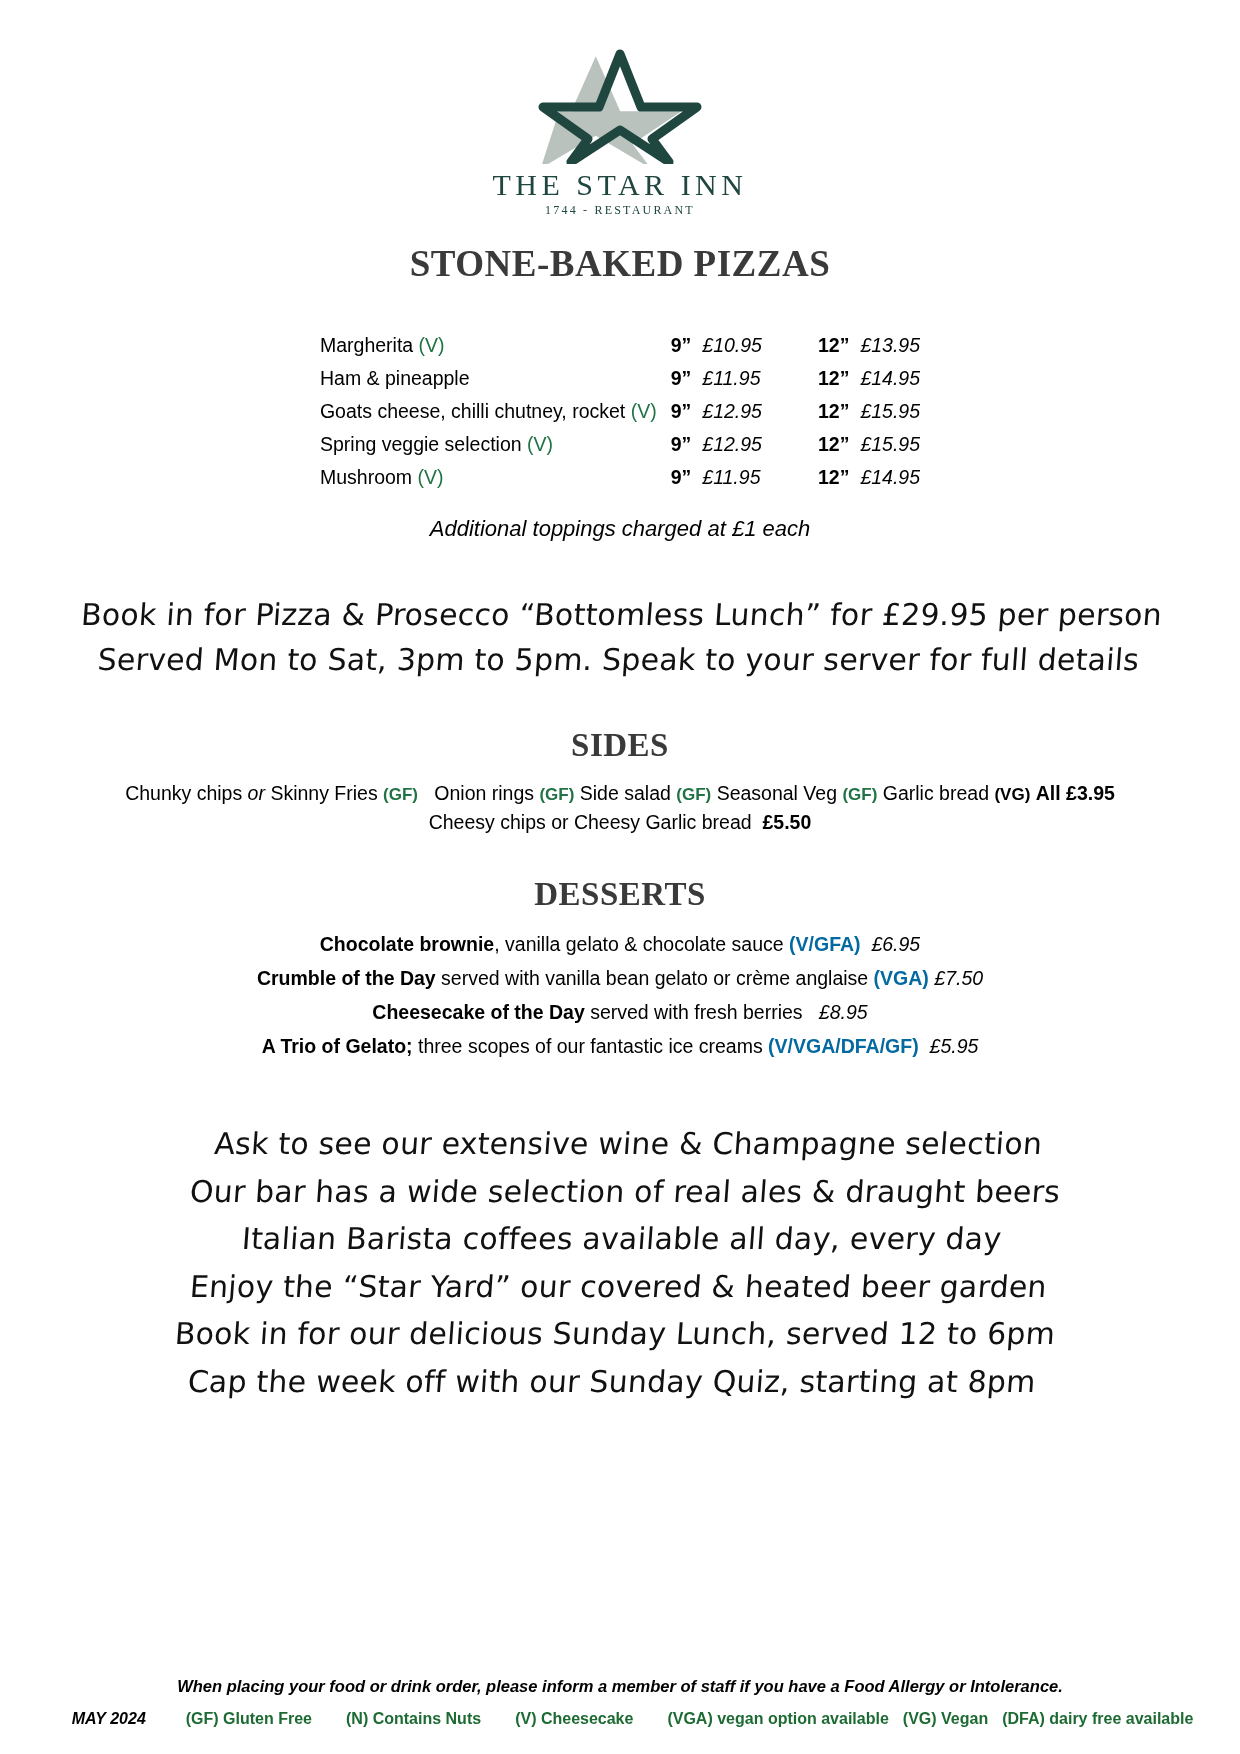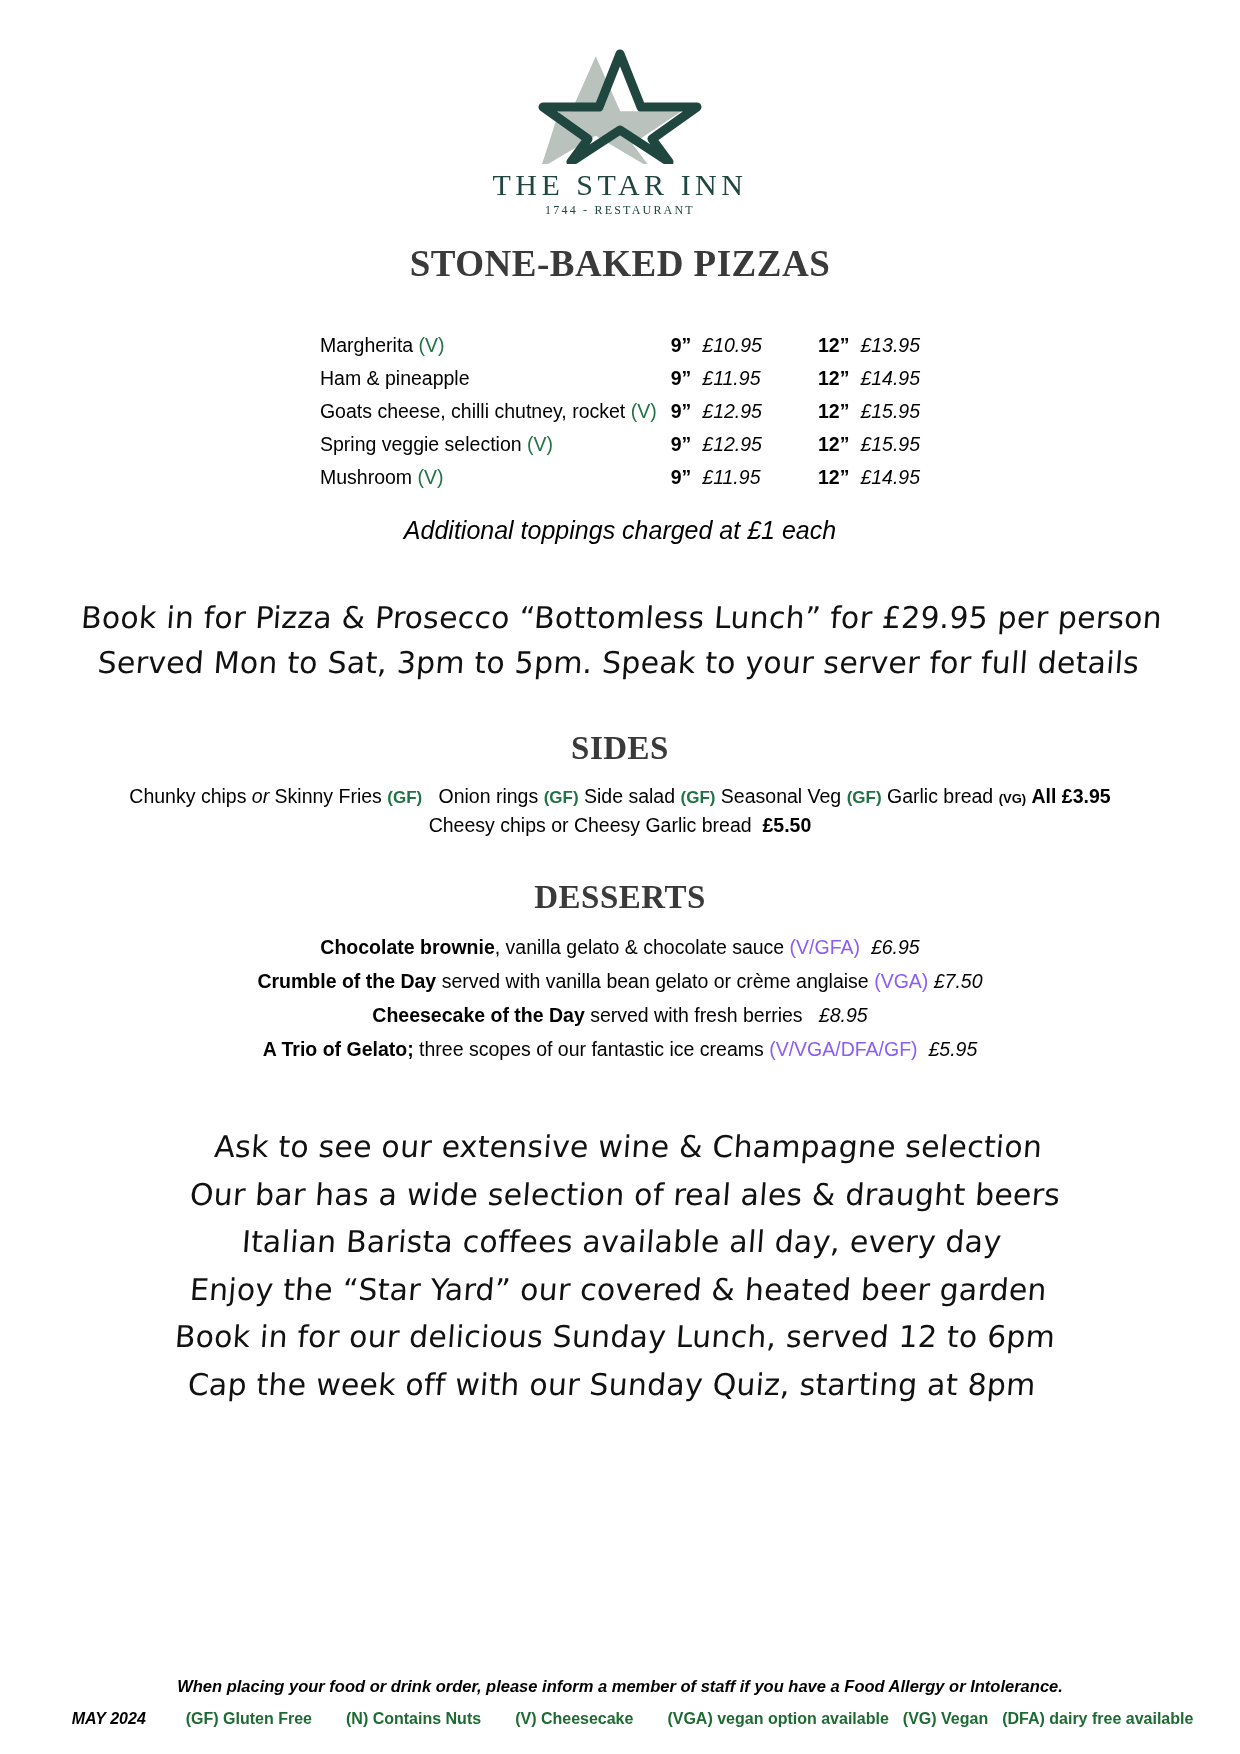--- a/index.html
+++ b/index.html
@@ -76,21 +76,21 @@
     font-style: italic;
     padding-right: 56px !important;
     text-align: left;
   }
   .pz-price.last { padding-right: 0 !important; }
   .veg { color: #217346; }
 
   .toppings-note {
     text-align: center;
     font-style: italic;
-    font-size: 25px;
+    font-size: 22px;
     margin-top: 22px;
   }
 
   
   .hand {
     text-align: center;
     font-family: "DejaVu Sans", sans-serif;
     font-size: 30px;
     line-height: 1.42;
     letter-spacing: 0.2px;
@@ -99,29 +99,29 @@
   }
   .hand-promo { margin-top: 52px; }
   .hand-promo div { margin-bottom: 2px; }
   .hand-outro { margin-top: 0; }
   .hand-outro div { margin-bottom: 5px; }
 
   
   .sides-wrap { margin-top: 18px; text-align: center; font-size: 19.5px; }
   .sides-line { margin-bottom: 6px; white-space: nowrap; }
   .gf { color: #217346; font-weight: bold; font-size: 17px; }
-  .vg-dark { font-weight: bold; font-size: 13px; }
+  .vg-dark { font-weight: bold; font-size: 17px; }
   .ital { font-style: italic; }
   .bold-ital { font-weight: bold; }
 
   
   .dessert-wrap { margin-top: 20px; text-align: center; font-size: 19.5px; }
   .dessert-line { margin-bottom: 11px; white-space: nowrap; }
   .d-name { font-weight: bold; }
-  .d-code { color: #8b5cf6; font-weight: normal; }
+  .d-code { color: #0369a1; font-weight: bold; }
   .d-price { font-style: italic; }
 
   
   .footer { position: absolute; left: 0; right: 0; bottom: 26px; }
   .footer-allergy {
     text-align: center;
     font-weight: bold;
     font-style: italic;
     font-size: 16.5px;
     margin-bottom: 14px;

